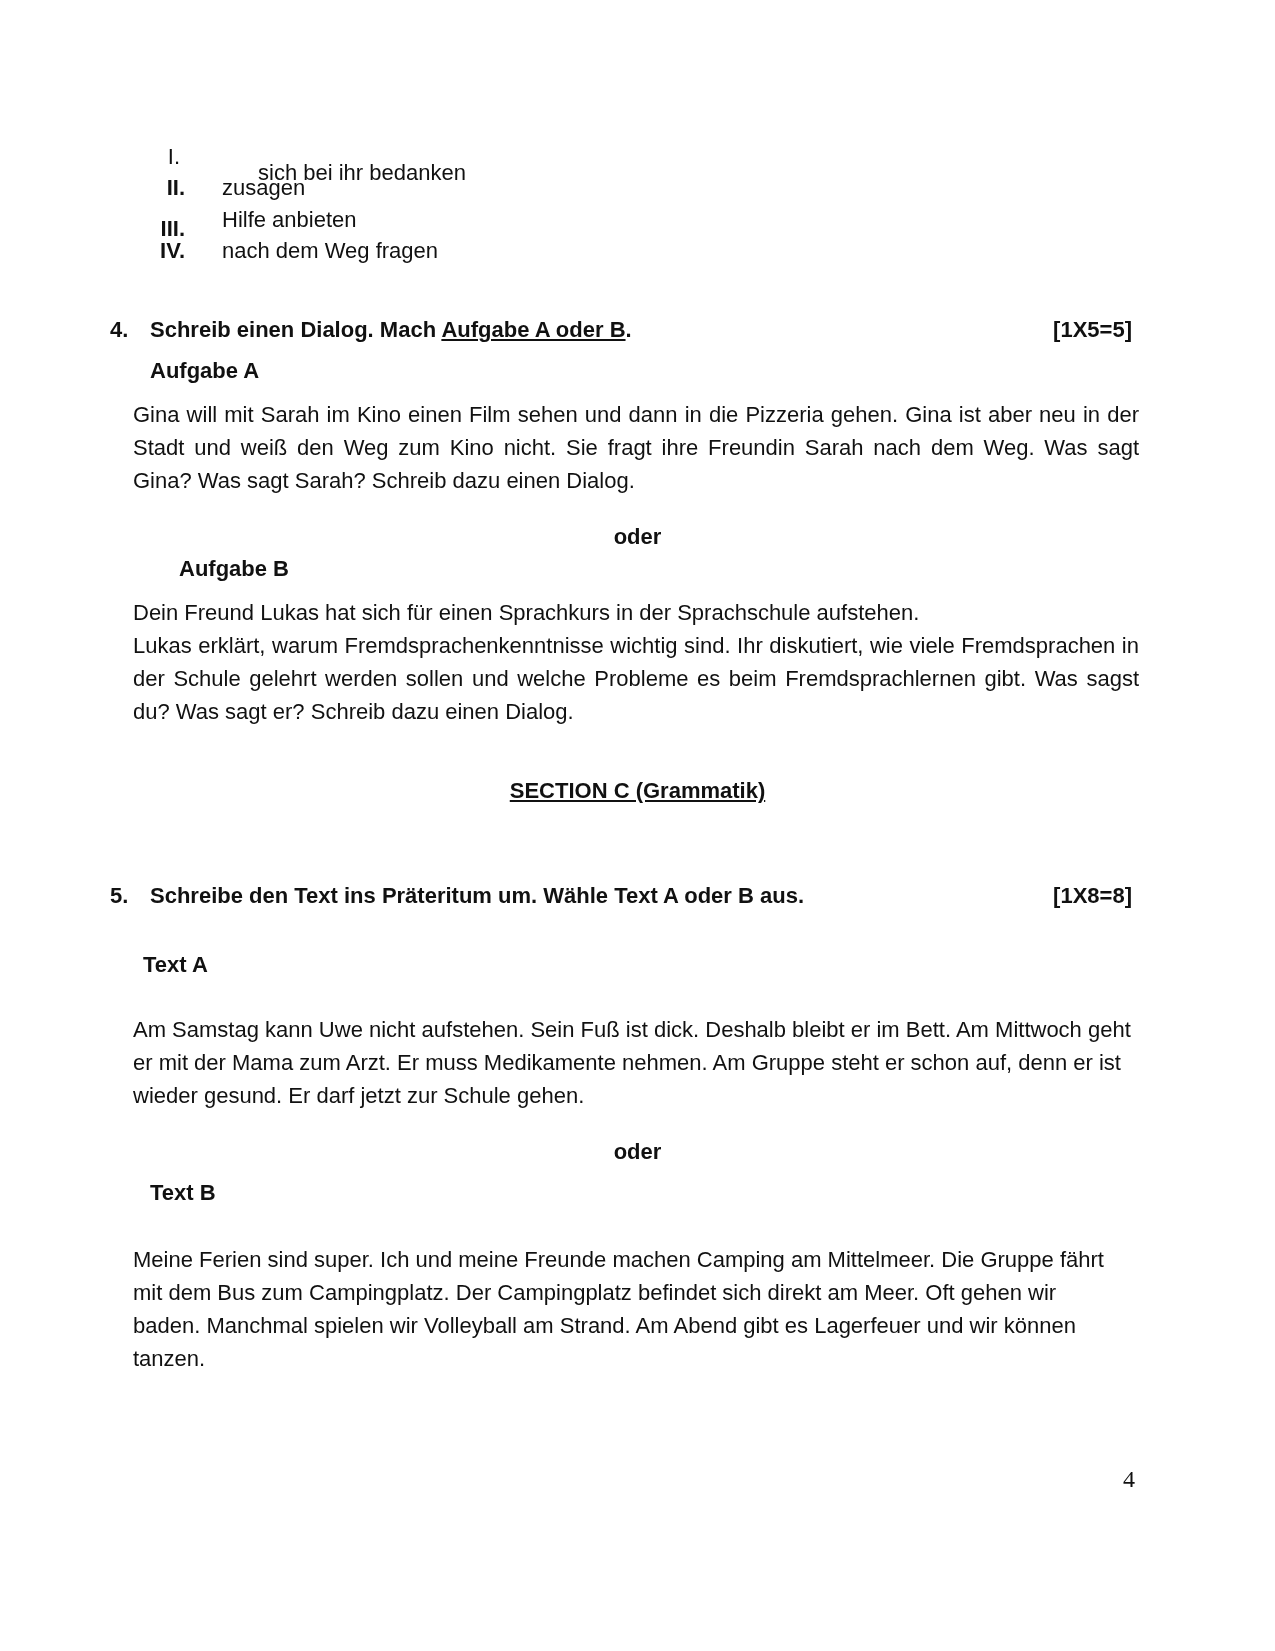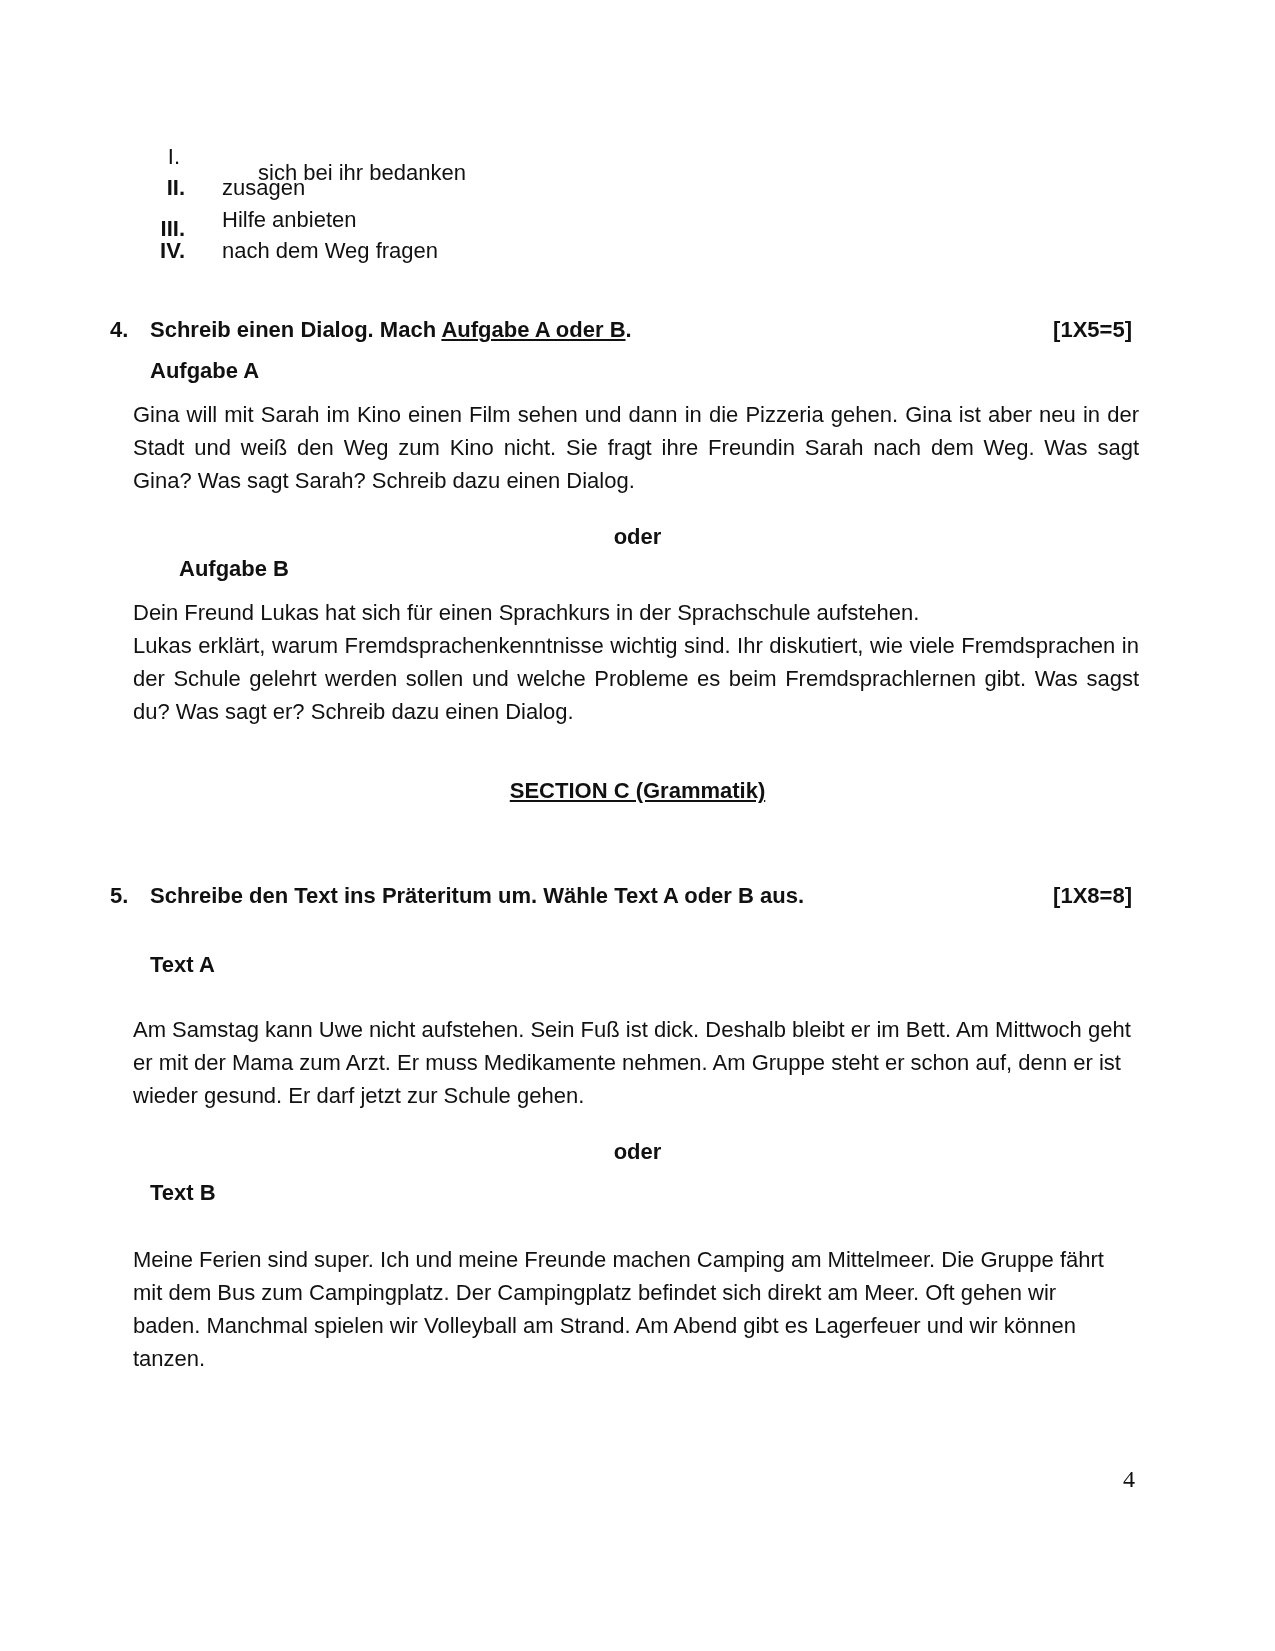--- a/index.html
+++ b/index.html
@@ -50,21 +50,21 @@
   <div class="para justify" style="top:629px;">Lukas erklärt, warum Fremdsprachenkenntnisse wichtig sind. Ihr diskutiert, wie viele Fremdsprachen in der Schule gelehrt werden sollen und welche Probleme es beim Fremdsprachlernen gibt. Was sagst du? Was sagt er? Schreib dazu einen Dialog.</div>
 </div>
 
 <div class="center bold" style="top:778px;"><span class="u">SECTION C (Grammatik)</span></div>
 
 <div>
   <span class="abs bold" style="left:110px; top:883px;">5.</span>
   <span class="abs bold" style="left:150px; top:883px;">Schreibe den Text ins Präteritum um. Wähle Text A oder B aus.</span>
   <span class="marks" style="top:883px;">[1X8=8]</span>
 
-  <div class="abs bold" style="left:150px; top:952px;">Text A</div>
+  <div class="abs bold" style="left:143px; top:952px;">Text A</div>
   <div class="para" style="top:1013px; width:1000px;">Am Samstag kann Uwe nicht aufstehen. Sein Fuß ist dick. Deshalb bleibt er im Bett. Am Mittwoch geht er mit der Mama zum Arzt. Er muss Medikamente nehmen. Am Gruppe steht er schon auf, denn er ist wieder gesund. Er darf jetzt zur Schule gehen.</div>
 
   <div class="center bold" style="top:1139px;">oder</div>
 
   <div class="abs bold" style="left:150px; top:1180px;">Text B</div>
   <div class="para" style="top:1243px; width:975px;">Meine Ferien sind super. Ich und meine Freunde machen Camping am Mittelmeer. Die Gruppe fährt mit dem Bus zum Campingplatz. Der Campingplatz befindet sich direkt am Meer. Oft gehen wir baden. Manchmal spielen wir Volleyball am Strand. Am Abend gibt es Lagerfeuer und wir können tanzen.</div>
 </div>
 
 <div class="abs" style="right:140px; top:1466px; font-family: 'Liberation Serif', serif; font-size:24px;">4</div>
 

